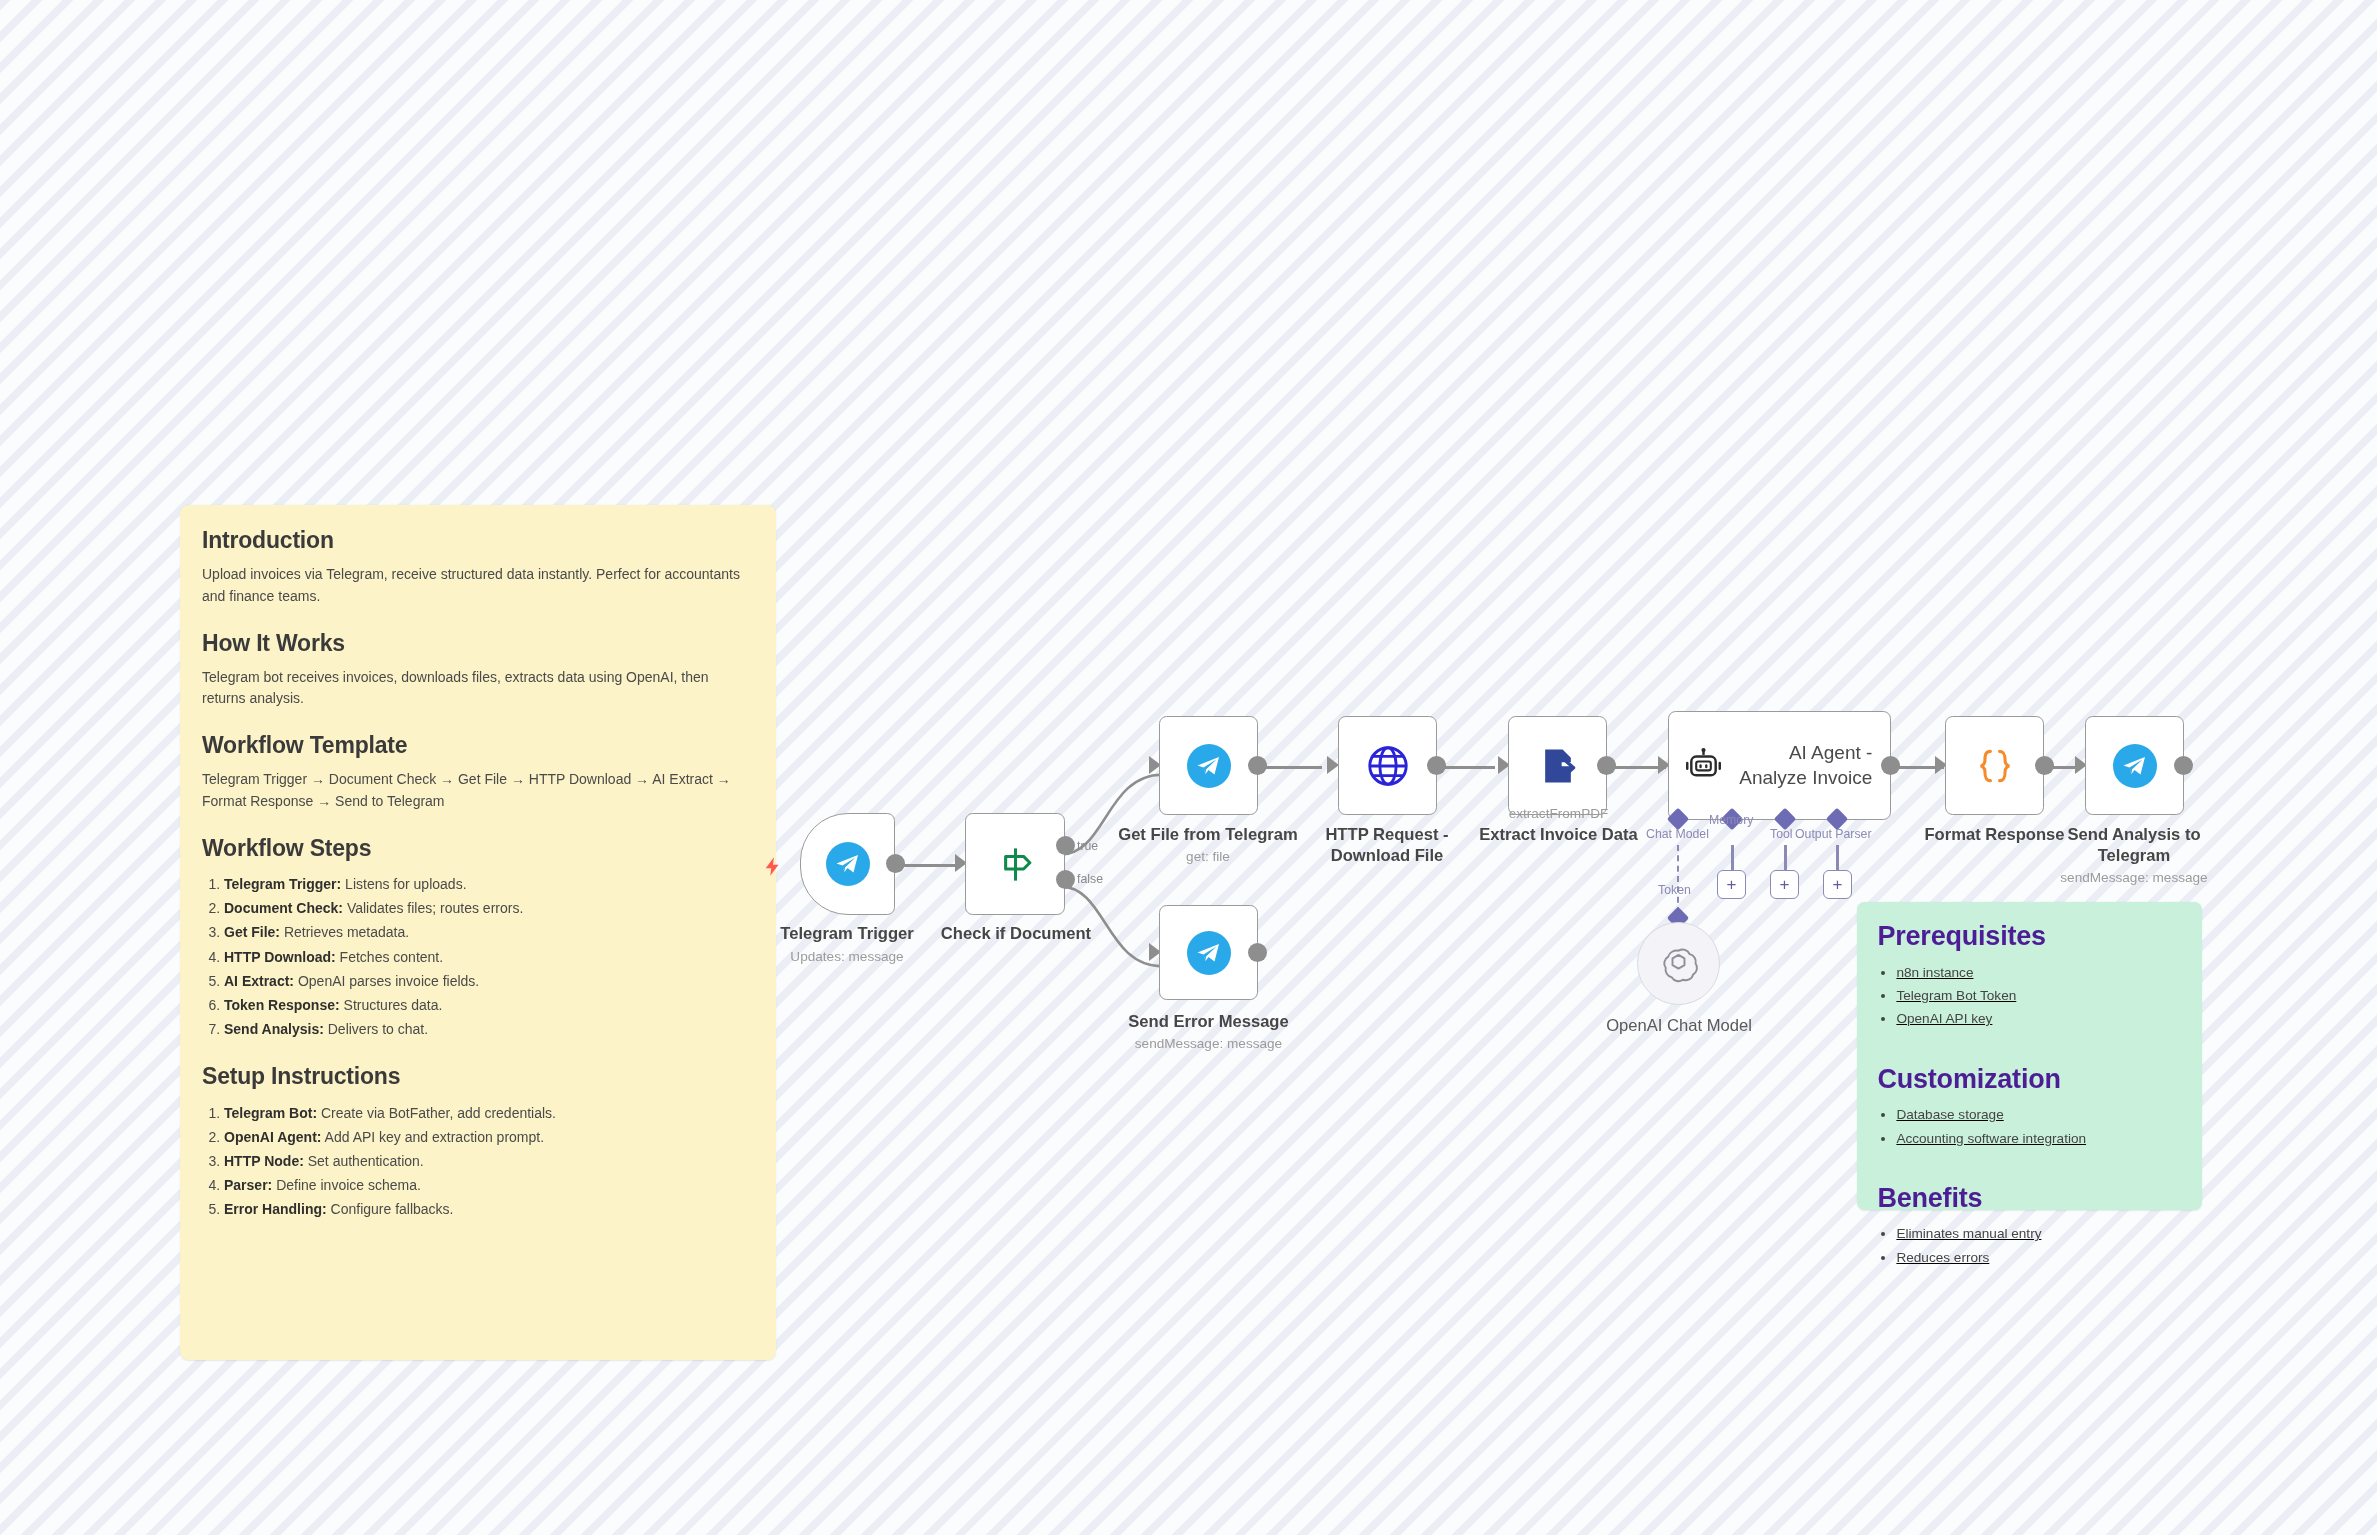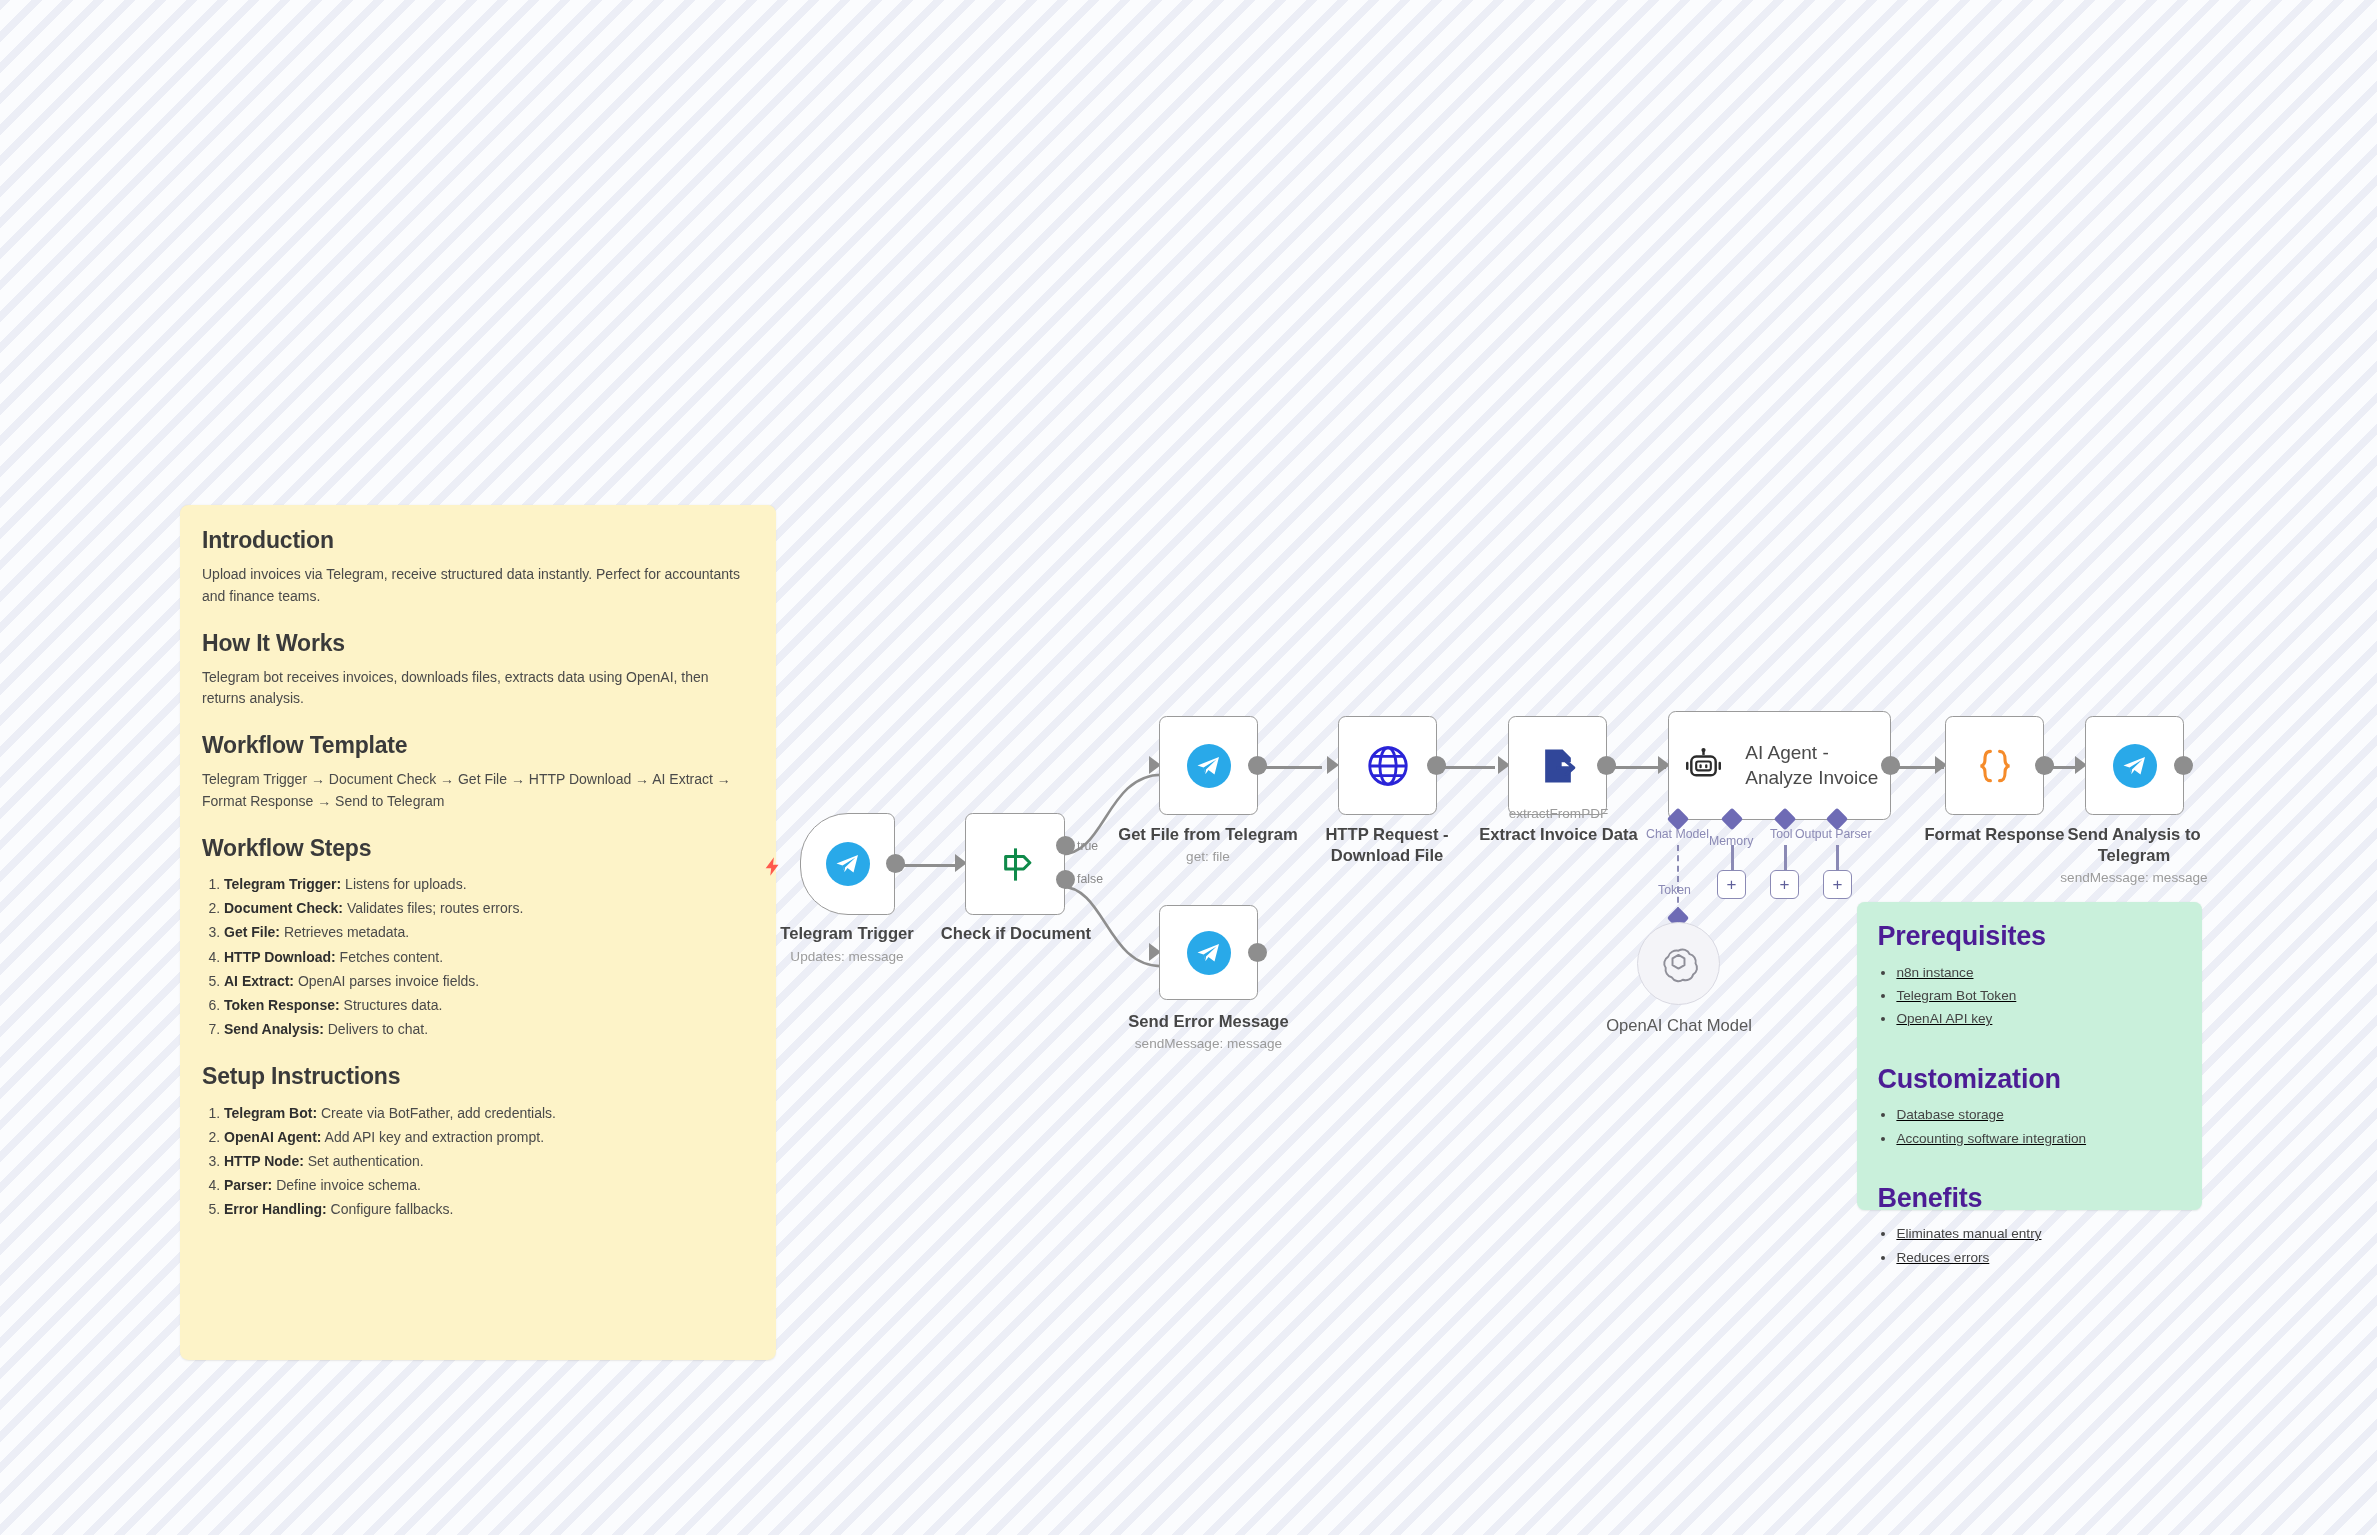--- a/index.html
+++ b/index.html
@@ -90,21 +90,21 @@
     border: 1.7px solid #9a9a9a;
     border-radius: 7.7px;
     display: flex;
     align-items: center;
     justify-content: center;
   }
   .node.trigger {
     border-top-left-radius: 48px;
     border-bottom-left-radius: 48px;
   }
-  .node.wide { justify-content: flex-start; padding-left: 15.3px; gap: 22px; }
+  .node.wide { justify-content: flex-start; padding-left: 15.3px; gap: 16px; text-align: right; }
 
   .node-label {
     position: absolute;
     text-align: center;
     font-size: 16.6px;
     font-weight: bold;
     color: #464646;
     line-height: 1.28;
     white-space: nowrap;
   }
@@ -376,21 +376,21 @@
 Analyze Invoice</span>
   </div>
   <div class="port" style="left:1881px; top:756px;"></div>
 
   <div class="diamond" style="left:1670px; top:811px;"></div>
   <div class="diamond" style="left:1724px; top:811px;"></div>
   <div class="diamond" style="left:1777px; top:811px;"></div>
   <div class="diamond" style="left:1829px; top:811px;"></div>
 
   <div class="sub-label" style="left:1646px; top:827px;">Chat Model</div>
-  <div class="sub-label" style="left:1709px; top:834px;">Memory</div>
+  <div class="sub-label" style="left:1709px; top:813px;">Memory</div>
   <div class="sub-label" style="left:1770px; top:827px;">Tool</div>
   <div class="sub-label" style="left:1795px; top:827px;">Output Parser</div>
 
   <div class="sub-wire dashed" style="left:1677px; top:845px; height:68px;"></div>
   <div class="sub-label" style="left:1658px; top:883px;">Token</div>
   <div class="diamond" style="left:1670px; top:910px;"></div>
 
   <div class="sub-wire" style="left:1731px; top:845px; height:27px;"></div>
   <div class="plus-box" style="left:1717px; top:870px;">+</div>
   <div class="sub-wire" style="left:1784px; top:845px; height:27px;"></div>

